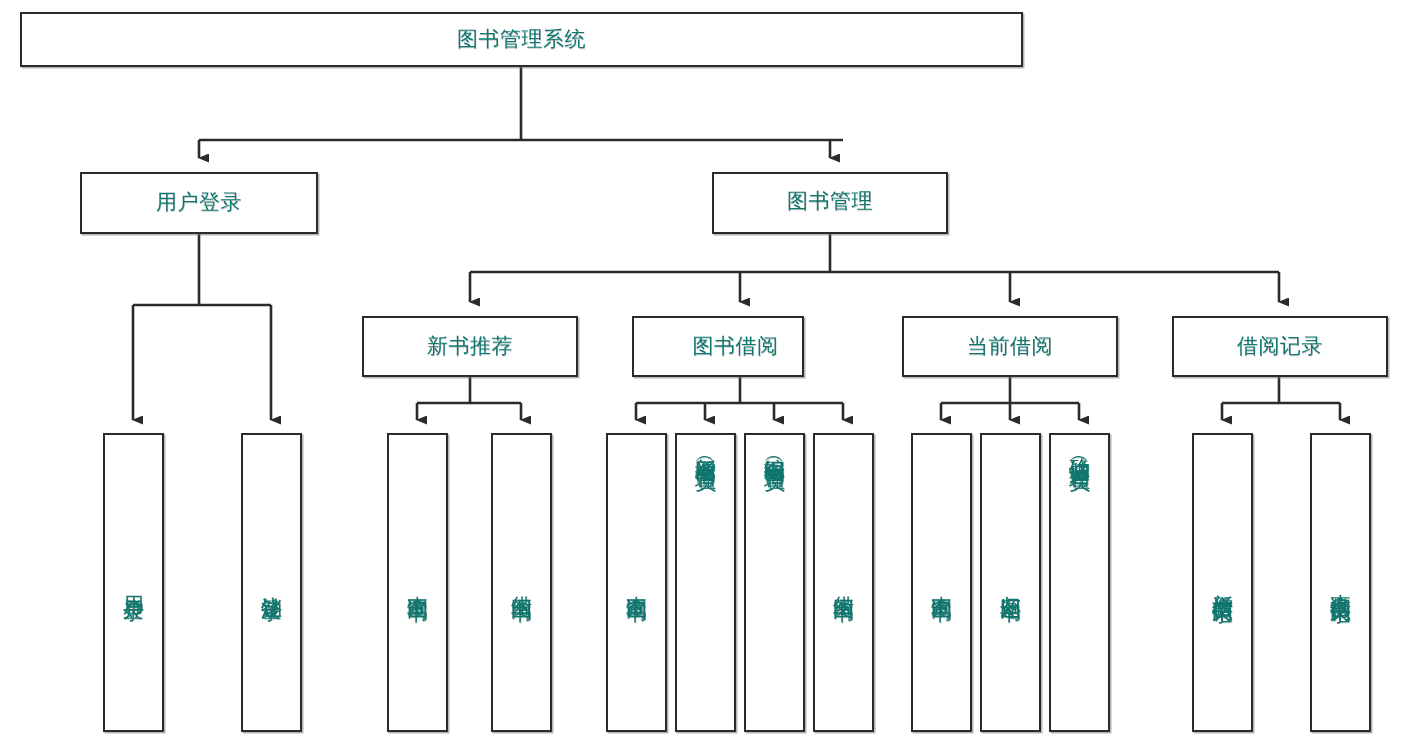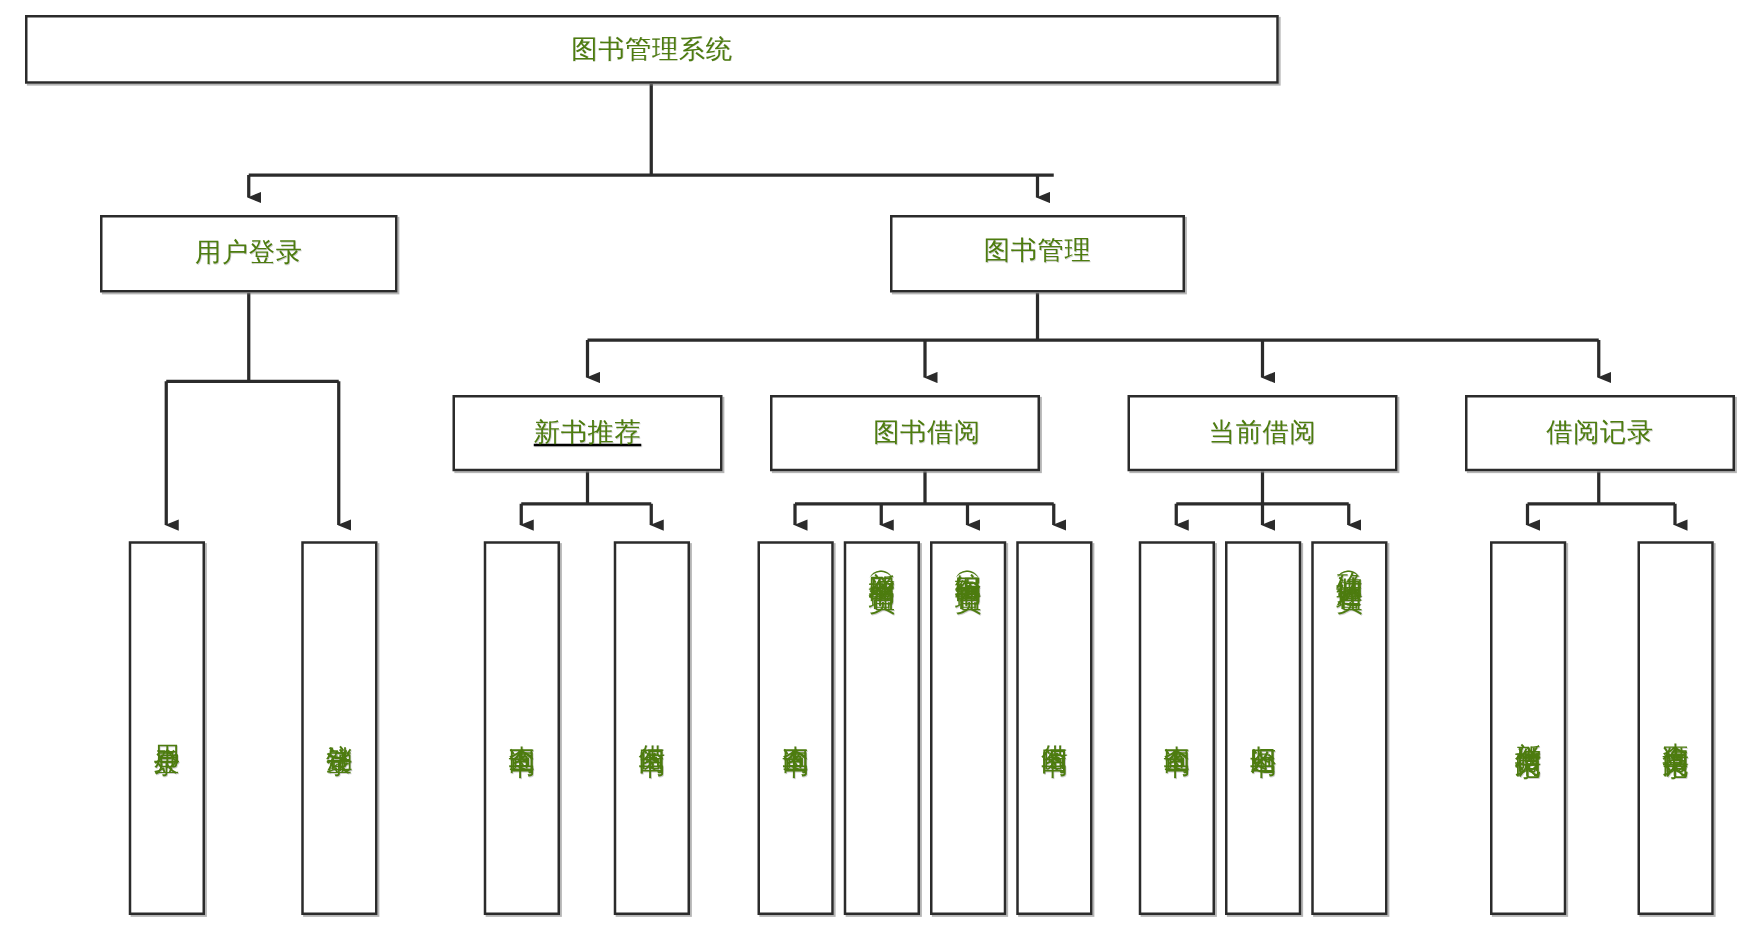--- a/index.html
+++ b/index.html
@@ -32,21 +32,21 @@
     position: absolute;
     box-sizing: border-box;
     background: #ffffff;
     border: 2px solid #2b2b2b;
     display: flex;
     align-items: center;
     justify-content: center;
     box-shadow: 1.5px 1.5px 0 0 rgba(120,120,120,0.55);
   }
   .node-label {
-    color: #4d7c0f;
+    color: #0f766e;
     font-size: 21px;
     line-height: 1.12;
     letter-spacing: 0.5px;
     white-space: nowrap;
     text-shadow: 0.6px 0.6px 0 rgba(170,170,170,0.55);
   }
   .node.horizontal .node-label {
     writing-mode: horizontal-tb;
   }
   .node.vertical {
@@ -137,25 +137,25 @@
   </div>
 
   <div class="node horizontal" style="left:80px; top:172px; width:238px; height:62px;">
     <span class="node-label">用户登录</span>
   </div>
 
   <div class="node horizontal" style="left:712px; top:172px; width:236px; height:62px;font-family:Liberation Mono, monospace;">
     <span class="node-label">图书管理</span>
   </div>
 
-  <div class="node horizontal" style="left:362px; top:316px; width:216px; height:61px;text-decoration:underline;">
+  <div class="node horizontal" style="left:362px; top:316px; width:216px; height:61px;">
     <span class="node-label">新书推荐</span>
   </div>
 
-  <div class="node horizontal" style="left:616px; top:316px; width:216px; height:61px;padding-left:35px;">
+  <div class="node horizontal" style="left:632px; top:316px; width:172px; height:61px;padding-left:35px;">
     <span class="node-label">图书借阅</span>
   </div>
 
   <div class="node horizontal" style="left:902px; top:316px; width:216px; height:61px;">
     <span class="node-label">当前借阅</span>
   </div>
 
   <div class="node horizontal" style="left:1172px; top:316px; width:216px; height:61px;">
     <span class="node-label">借阅记录</span>
   </div>

